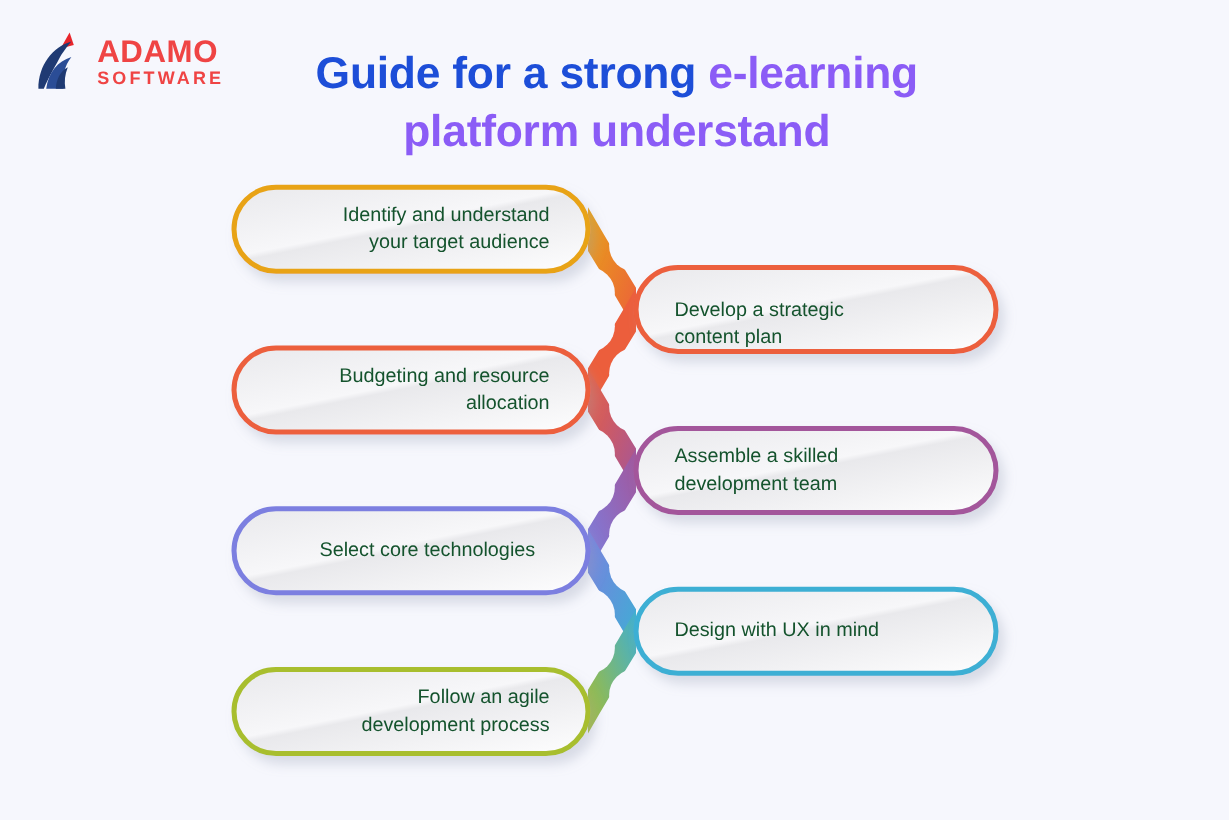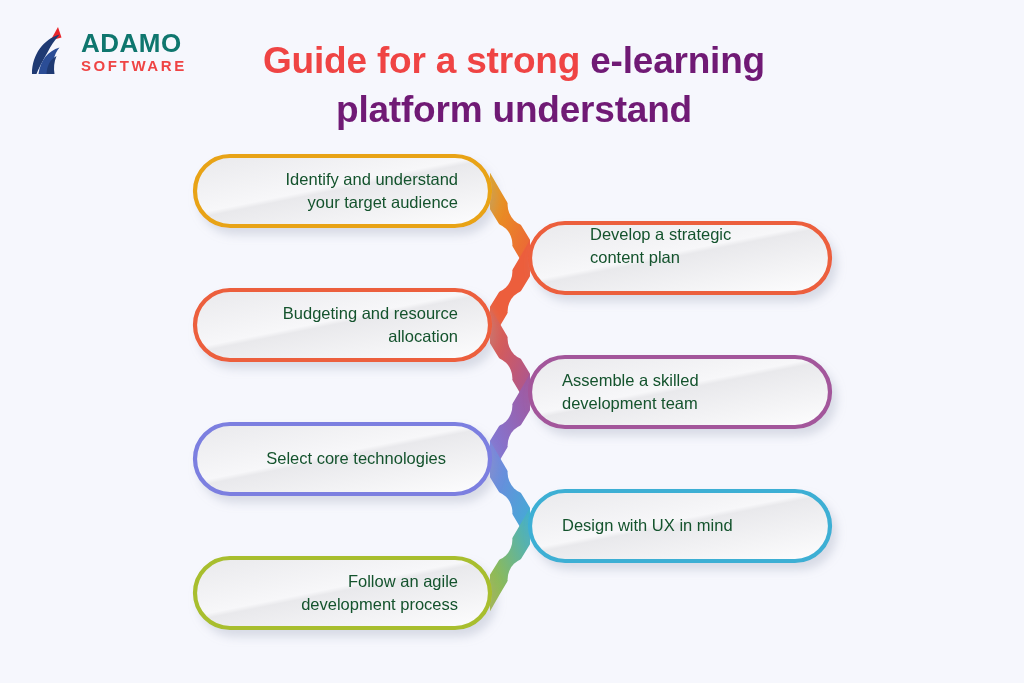--- a/index.html
+++ b/index.html
@@ -17,37 +17,37 @@
   }
   #logo-block {
     position:absolute; left:26px; top:24px;
     width:190px; height:52px;
     display:flex; align-items:center; gap:9px;
   }
   #logo-mark { width:46px; height:52px; flex:0 0 46px; }
   #logo-words { display:flex; flex-direction:column; gap:2px; padding-top:2px; }
   #logo-adamo {
     font-size:26px; font-weight:bold; letter-spacing:0.5px;
-    color:#0f766e; line-height:1; font-family:"Liberation Sans", sans-serif;
+    color:#ef4444; line-height:1; font-family:"Liberation Sans", sans-serif;
   }
   #logo-software {
     font-size:15px; font-weight:bold; letter-spacing:2.6px;
     color:#ef4444; line-height:1;
   }
 
   #title-block {
     position:absolute; left:228px; top:36px; width:572px;
     text-align:center;
   }
   .title-line {
     font-size:37px; font-weight:bold; line-height:1.33;
     letter-spacing:-0.2px;
   }
-  .t-navy { color:#ef4444; }
-  .t-red  { color:#701a75; }
+  .t-navy { color:#1d4ed8; }
+  .t-red  { color:#8b5cf6; }
 
   
   #flow { position:absolute; left:0; top:140px; width:1024px; height:543px; }
   #flow-svg { position:absolute; left:0; top:0; }
 
   .pill-label {
     position:absolute;
     font-size:16.5px;
     line-height:1.42;
     color:#14532d;
@@ -194,21 +194,21 @@
         <g>
           <rect x="530" y="351" width="300" height="70" rx="35" ry="35" fill="url(#fill5)" stroke="#3eafd4" stroke-width="4.2" filter="url(#pillshadow)"></rect>
         </g>
         <g>
           <rect x="195" y="418" width="295" height="70" rx="35" ry="35" fill="url(#fill6)" stroke="#a8be2e" stroke-width="4.2" filter="url(#pillshadow)"></rect>
         </g>
       </g>
     </svg>
 <div class="pill-label right-al" style="left: 227px; width: 231px; top: 27.6px;">Identify and understand
 your target audience</div>
-    <div class="pill-label left-al" style="left: 562px; width: 236px; top: 83px; margin-left: 28px;">Develop a strategic
+    <div class="pill-label left-al" style="left: 562px; width: 236px; top: 107px;">Develop a strategic
 content plan</div>
     <div class="pill-label right-al" style="left: 227px; width: 231px; top: 161.6px;">Budgeting and resource
 allocation</div>
     <div class="pill-label left-al" style="left: 562px; width: 236px; top: 228.6px;">Assemble a skilled
 development team</div>
     <div class="pill-label right-al" style="left: 215px; width: 231px; top: 307.3px;">Select core technologies</div>
     <div class="pill-label right-al" style="left: 227px; width: 231px; top: 429.6px;">Follow an agile
 development process</div>
     <div class="pill-label left-al" style="left: 562px; width: 236px; top: 374.3px;">Design with UX in mind</div>
   </div>

